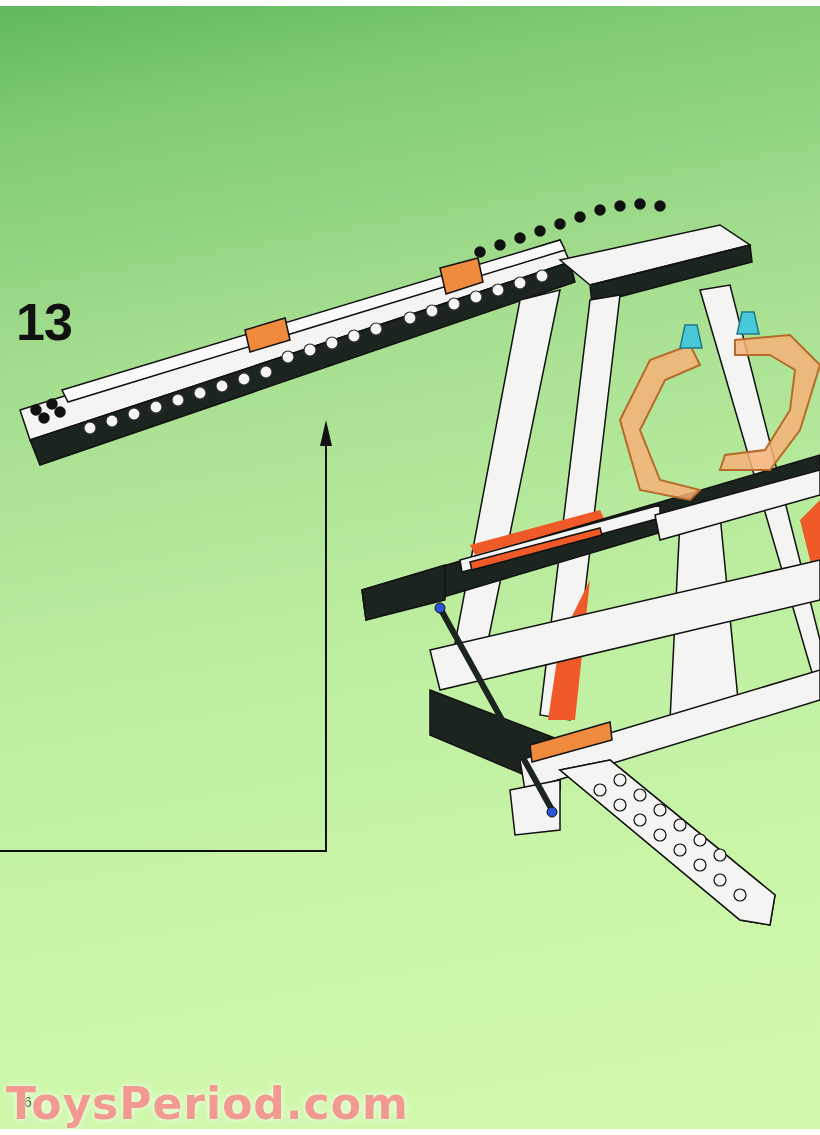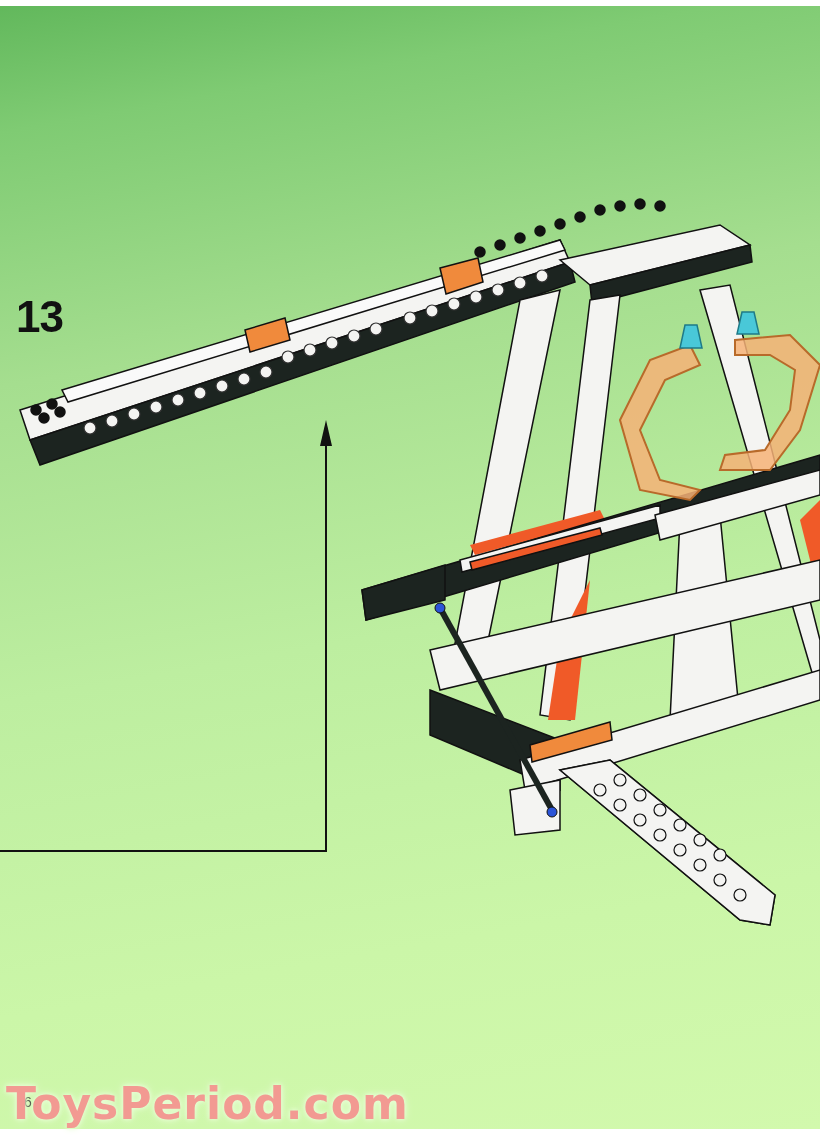--- a/index.html
+++ b/index.html
@@ -2,21 +2,21 @@
 <html><head>
 <meta charset="utf-8">
 <style>
   html, body { margin:0; padding:0; }
   body { width:820px; height:1135px; position:relative; overflow:hidden; background:#ffffff; font-family:"Liberation Sans", sans-serif; }
   .page {
     position:absolute; left:0; top:6px; width:820px; height:1123px;
     background: linear-gradient(170deg, #62b85c 0%, #7fcb73 10%, #a5de8f 30%, #bdeea0 55%, #cbf6a8 80%, #d2f9ad 100%);
   }
   .step-number {
-    position:absolute; left:16px; top:292px; font-size:44px; font-weight:bold; color:#111; letter-spacing:-1px;
+    position:absolute; left:16px; top:292px; font-size:52px; font-weight:bold; color:#111; letter-spacing:-1px;
   }
   .callout-line { position:absolute; background:#111; }
   .page-number {
     position:absolute; left:24px; top:1094px; font-size:14px; color:#111;
   }
   .watermark {
     position:absolute; left:6px; top:1078px; font-size:44px; font-weight:bold; color:#f29a92;
     font-family:"DejaVu Sans", sans-serif; letter-spacing:1px;
     text-shadow: 0 0 4px #e9ffd8, 0 0 8px #e9ffd8;
   }

